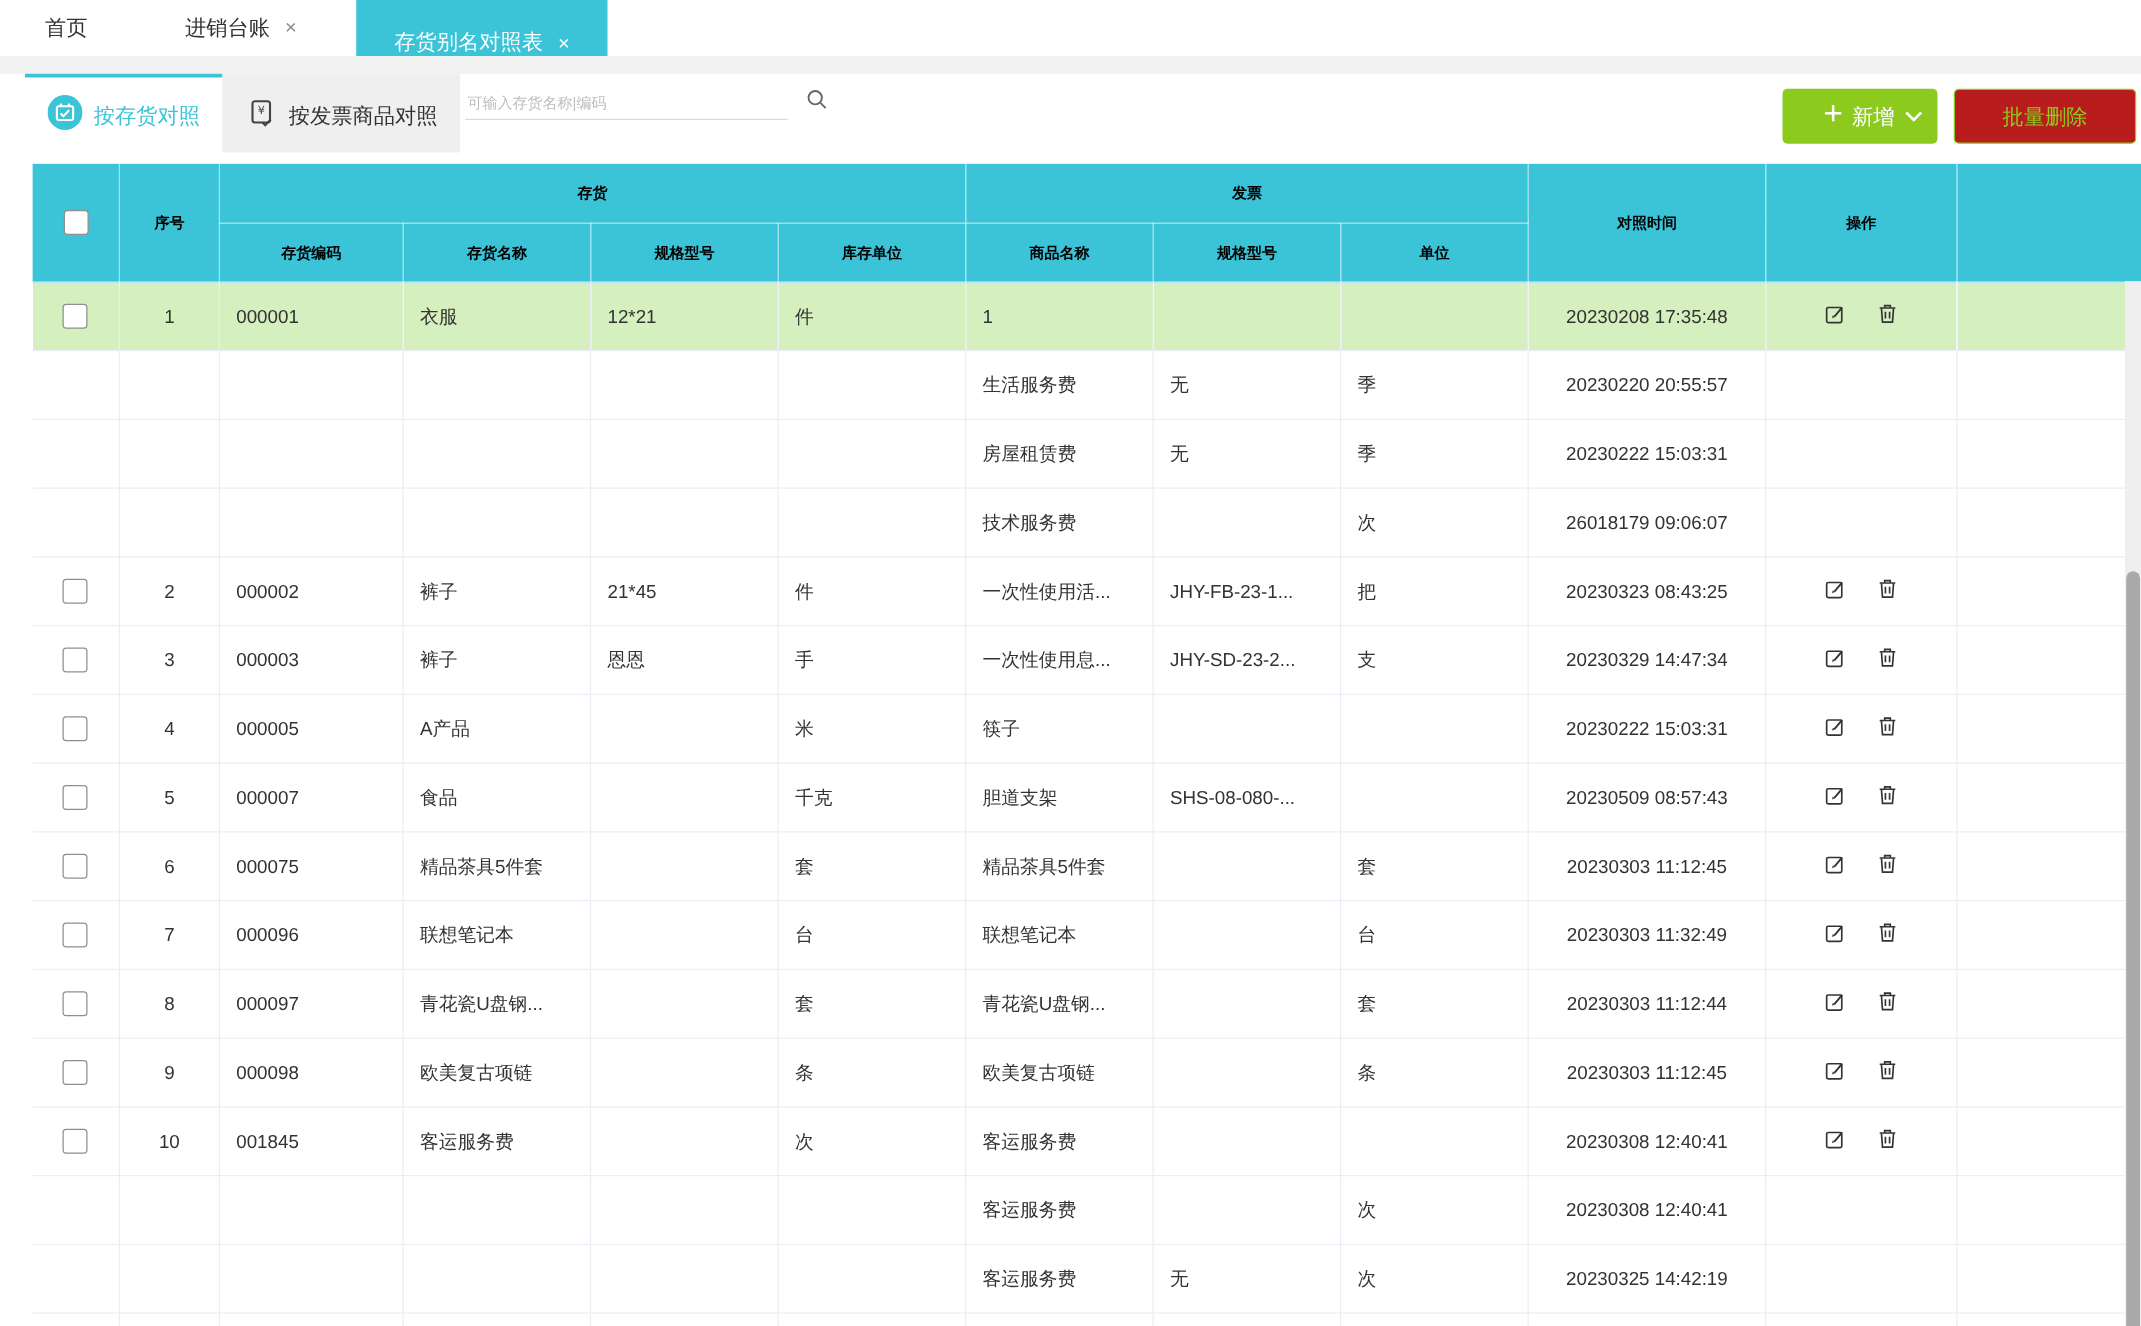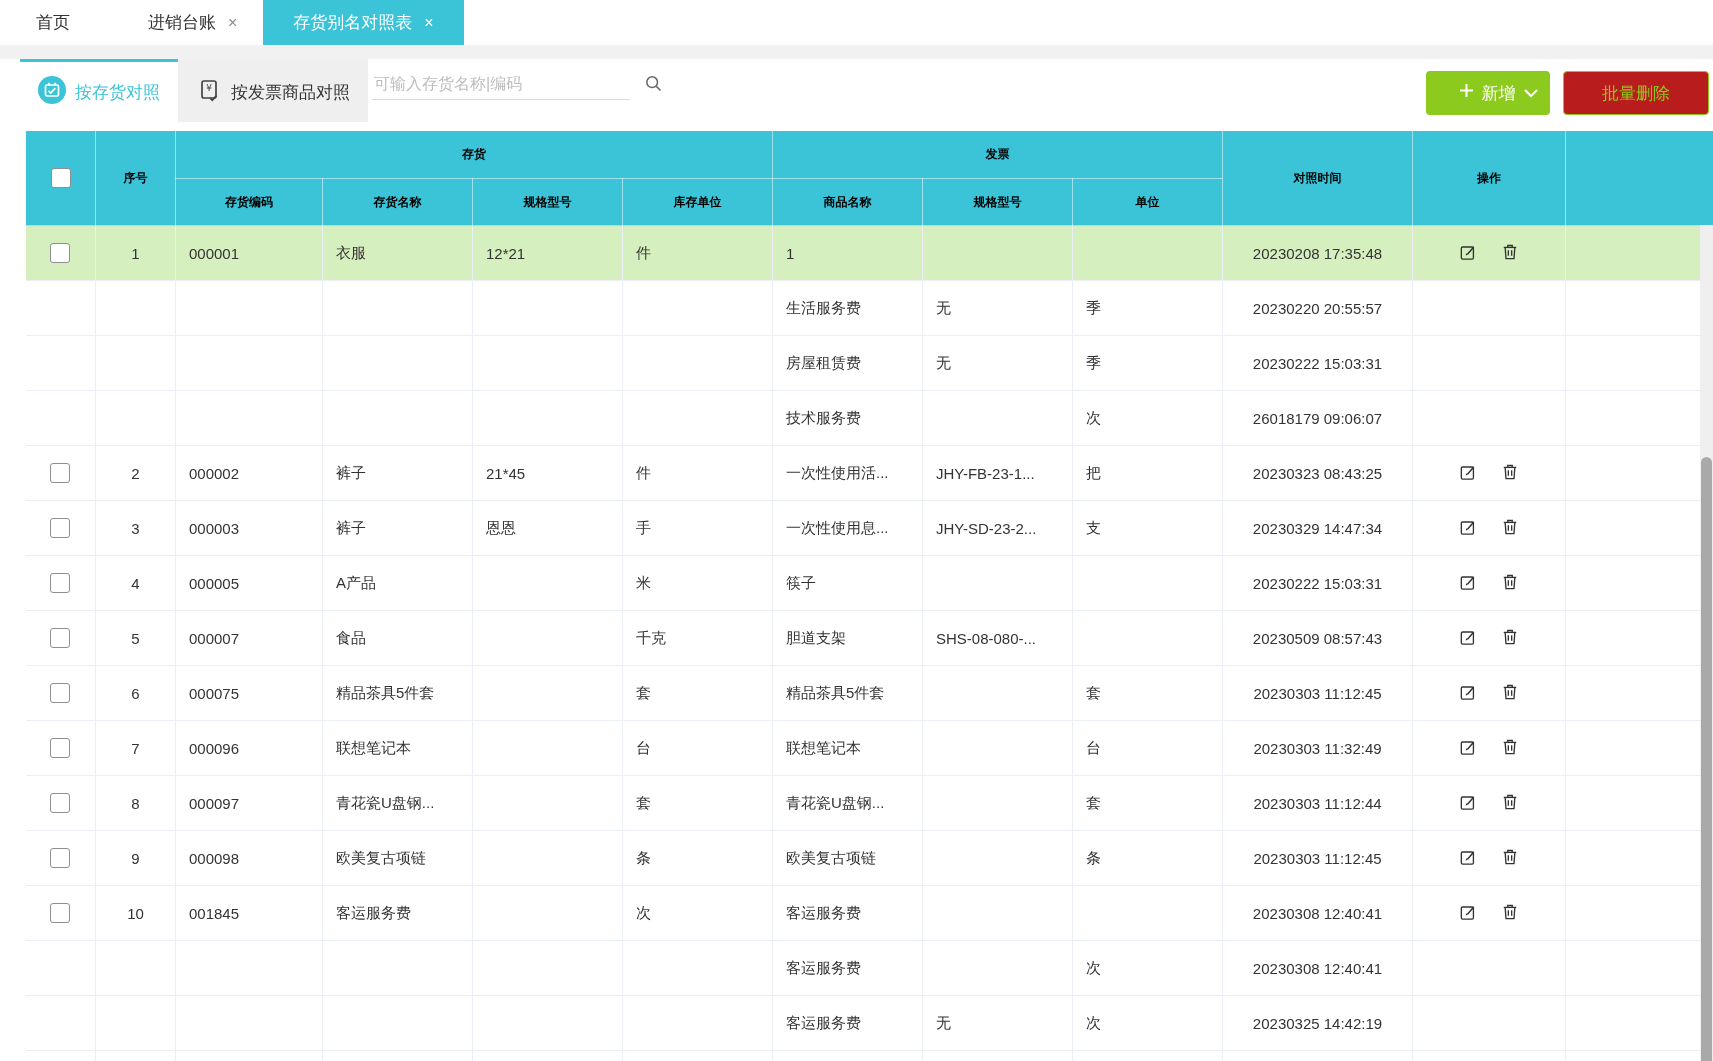--- a/index.html
+++ b/index.html
@@ -12,32 +12,32 @@
   }
   html,body{width:1713px;height:1061px;overflow:hidden;}
   body{
     font-family:"Liberation Sans","DejaVu Sans",sans-serif;
     background:#fff;color:var(--text);position:relative;
   }
   
   .tabbar{display:flex;height:45px;align-items:stretch;background:#fff;padding-left:12px;}
   .tab{display:flex;align-items:center;padding:0 24px;font-size:17px;color:#333;cursor:pointer;white-space:nowrap;}
   .tab .close{margin-left:12px;color:#8a8a8a;font-size:16px;}
-  .tab.active{background:var(--cyan);color:#fff;margin-left:2px;padding:0 30px;}
+  .tab.active{background:var(--cyan);color:#fff;margin-left:24px;padding:0 30px;align-items:flex-end;}
   .tab.active .close{color:#fff;}
   .tab-second{margin-left:30px;}
   
   .toolbar{position:relative;height:65px;background:#fff;}
   .toolbar-strip{position:absolute;top:0;left:0;right:0;height:14px;background:#f1f1f1;}
   .subtabs{position:absolute;left:20px;top:14px;display:flex;}
   .subtab{height:63px;display:flex;align-items:center;gap:9px;padding:0 18px;font-size:17px;
           color:#333;background:#efefef;border-top:3px solid transparent;cursor:pointer;white-space:nowrap;}
   .subtab.active{background:#fff;border-top:3px solid var(--cyan);color:var(--cyan);}
   .search-wrap{position:absolute;left:372px;top:24px;display:flex;align-items:flex-end;}
-  .search-input{width:258px;border:none;border-bottom:1px solid #dadada;font-size:16px;
+  .search-input{width:258px;border:none;border-bottom:1px solid #dadada;font-size:12px;
                 padding:6px 2px;color:#333;outline:none;background:transparent;}
   .search-input::placeholder{color:#bdbdbd;}
   .search-icon{margin-left:14px;margin-bottom:7px;display:inline-flex;}
   .topbtns{position:absolute;right:4px;top:26px;display:flex;gap:13px;}
   .btn{height:44px;border-radius:4px;font-size:17px;display:flex;align-items:center;justify-content:center;cursor:pointer;}
   .btn-add{width:124px;background:var(--green);border:none;color:#fff;gap:8px;padding-left:20px;}
   .btn-batch{width:146px;background:#b91c1c;border:1px solid var(--green);color:var(--green);}
   
   .table-wrap{position:absolute;left:25px;top:130px;width:1688px;bottom:0;overflow:hidden;}
   table{border-collapse:collapse;table-layout:fixed;width:1688px;}

